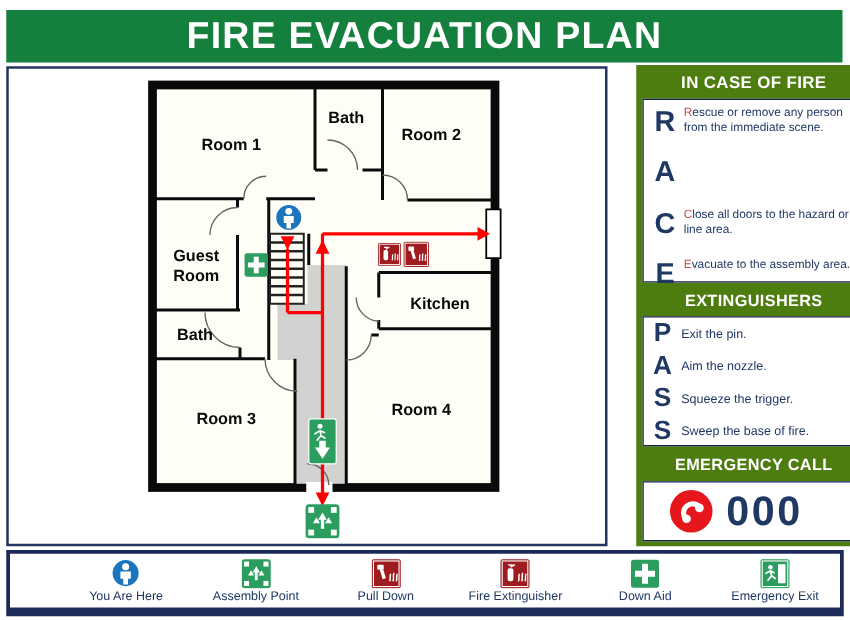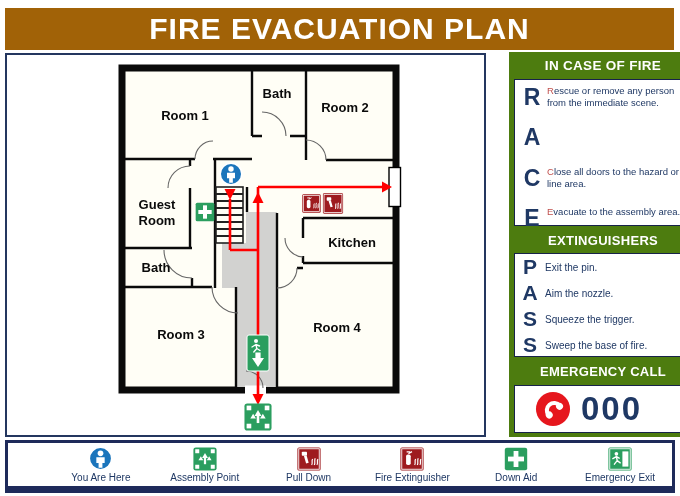--- a/index.html
+++ b/index.html
@@ -1,20 +1,20 @@
 <!DOCTYPE html>
 <html><head>
 <meta charset="utf-8">
 <style>
   * { margin:0; padding:0; box-sizing:border-box; }
   html,body { width:680px; height:496px; background:#ffffff; font-family:"Liberation Sans",sans-serif; }
   .page { position:relative; width:680px; height:496px; background:#fff; overflow:hidden; }
 
   .title-bar { position:absolute; left:5px; top:8px; width:669px; height:42px;
-    background:#a16207; color:#fff; display:flex; align-items:center; justify-content:center;
+    background:#15803d; color:#fff; display:flex; align-items:center; justify-content:center;
     font-size:30px; font-weight:bold; letter-spacing:1px; }
 
   .plan-panel { position:absolute; left:5px; top:53px; width:481px; height:384px;
     background:#fff; border:2px solid #24365F; }
   .plan-svg { position:absolute; left:5px; top:53px; width:481px; height:384px; }
 
   .sidebar { position:absolute; left:509px; top:52px; width:188px; height:385px; background:#4d7c0f; }
   .sb-header { position:absolute; left:0; width:188px; color:#fff; font-weight:bold;
     display:flex; align-items:center; justify-content:center; letter-spacing:.3px; }
   .sb-box { position:absolute; left:5px; width:178px; background:#fff; border:1px solid #17224a; }

